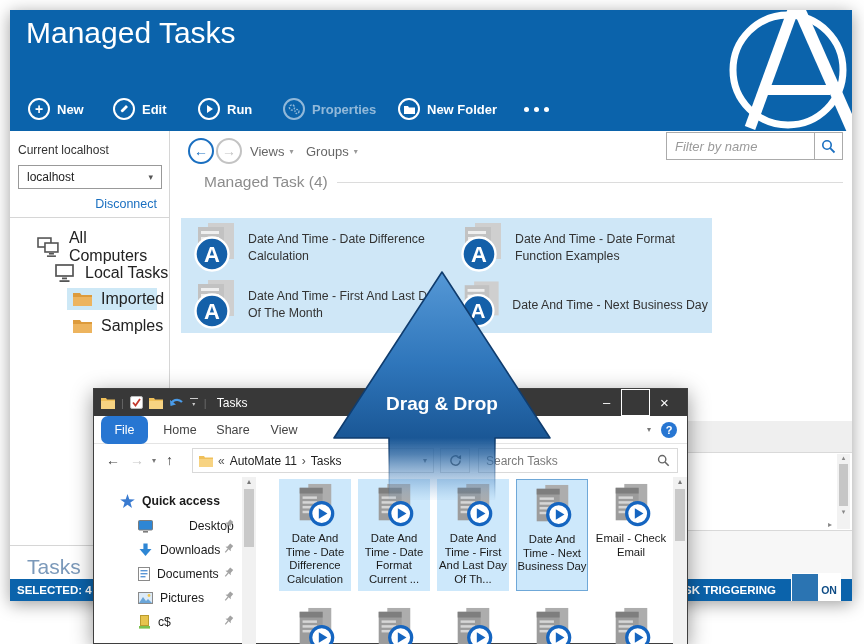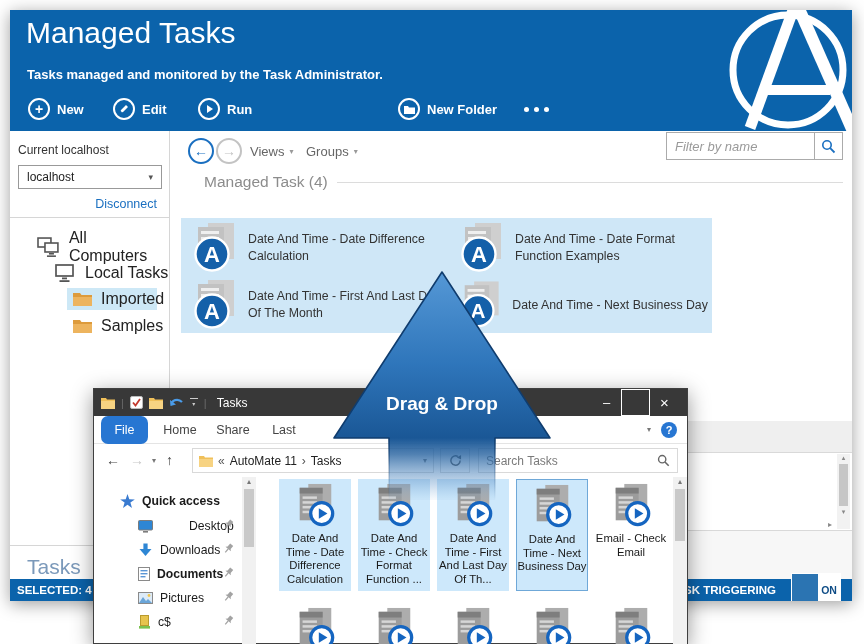--- a/index.html
+++ b/index.html
@@ -128,21 +128,20 @@
 </style>
 </head>
 <body>
 
 <div class="screen">
 
   <div class="app">
 
     <div class="app-header">
       <div class="app-title">Managed Tasks</div>
-      <div class="app-subtitle">Tasks managed and monitored by the Task Administrator.</div>
 
       <div class="tb-btn" style="left:18px;">
         <span class="tb-circle">
             <span>+</span>
           </span>
         <span>New</span>
       </div>
       <div class="tb-btn" style="left:103px;">
         <span class="tb-circle">
           <svg width="12" height="12" viewBox="0 0 12 12">
@@ -151,20 +150,29 @@
         </span>
         <span>Edit</span>
       </div>
       <div class="tb-btn" style="left:188px;">
         <span class="tb-circle">
           <svg width="12" height="12" viewBox="0 0 12 12">
               <path d="M4 2 L4 10 L10 6 Z" fill="#fff"></path>
             </svg>
         </span>
         <span>Run</span>
+      </div>
+      <div class="tb-btn tb-disabled" style="left:273px;">
+        <span class="tb-circle">
+          <svg width="14" height="14" viewBox="0 0 14 14">
+            <circle cx="5" cy="5.5" r="2.6" fill="none" stroke="#fff" stroke-width="1.4" stroke-dasharray="2 1.2"></circle>
+            <circle cx="10" cy="9.5" r="2" fill="none" stroke="#fff" stroke-width="1.3" stroke-dasharray="1.6 1"></circle>
+          </svg>
+        </span>
+        <span>Properties</span>
       </div>
       <div class="tb-btn" style="left:388px;">
         <span class="tb-circle">
           <svg width="13" height="11" viewBox="0 0 13 11">
               <path d="M1 2 L5 2 L6 3.5 L12 3.5 L12 10 L1 10 Z" fill="#fff"></path>
             </svg>
         </span>
         <span>New Folder</span>
       </div>
       <div class="tb-btn" style="left:514px;">
@@ -366,21 +374,21 @@
             <span class="maxbox"></span>
           </span>
         <span style="font-size:15px;">×</span>
       </div>
     </div>
 
     <div class="eribbon">
       <div class="etab file" style="left:7px; width:47px;">File</div>
       <div class="etab" style="left:62px; width:48px;">Home</div>
       <div class="etab" style="left:116px; width:46px;">Share</div>
-      <div class="etab" style="left:168px; width:44px;">Last</div>
+      <div class="etab" style="left:168px; width:44px;">View</div>
       <span class="eribbon-caret">▾</span>
       <span class="ehelp">?</span>
     </div>
 
     <div class="eaddr">
       <span class="glyph" style="left:12px; color:#444;">←</span>
       <span class="glyph" style="left:36px; color:#c8c8c8;">→</span>
       <span class="glyph" style="left:58px; font-size:8px; top:12px; color:#777;">▾</span>
       <span class="glyph" style="left:72px; color:#444;">↑</span>
 
@@ -423,21 +431,21 @@
       </svg>
       <span>Desktop</span>
     </div>
     <div class="enav-item" style="left:44px; top:151px;">
       <svg width="15" height="14" viewBox="0 0 15 14">
         <rect x="5.4" y="0.5" width="4.2" height="6" fill="#2e86d4"></rect>
         <path d="M1.5 6 L13.5 6 L7.5 13 Z" fill="#2e86d4"></path>
       </svg>
       <span>Downloads</span>
     </div>
-    <div class="enav-item" style="left:44px; top:175px;font-weight:bold;">
+    <div class="enav-item" style="left:44px; top:175px;">
       <svg width="12" height="14" viewBox="0 0 12 14">
         <rect x="0.5" y="0.5" width="11" height="13" fill="#fff" stroke="#8a8a8a"></rect>
         <rect x="2.5" y="3" width="7" height="1.4" fill="#5a96d6"></rect>
           <rect x="2.5" y="6" width="7" height="1.4" fill="#5a96d6"></rect>
         <rect x="2.5" y="9" width="5" height="1.4" fill="#5a96d6"></rect>
       </svg>
       <span>Documents</span>
     </div>
     <div class="enav-item" style="left:44px; top:199px;">
       <svg width="15" height="12" viewBox="0 0 15 12">
@@ -510,21 +518,21 @@
         <rect x="16" y="1" width="24" height="32" fill="#adadad"></rect>
         <rect x="7" y="5" width="24" height="34" fill="#9c9c9c"></rect>
           <rect x="7" y="5" width="24" height="6" fill="#7e7e7e"></rect>
         <rect x="10" y="14" width="15" height="2.6" fill="#d6d6d6"></rect>
           <rect x="10" y="19" width="15" height="2.6" fill="#d6d6d6"></rect>
         <rect x="10" y="24" width="15" height="2.6" fill="#d6d6d6"></rect>
           <rect x="10" y="29" width="10" height="2.6" fill="#d6d6d6"></rect>
         <circle cx="30" cy="32" r="11.5" fill="#fff" stroke="#1565c0" stroke-width="3.4"></circle>
         <path d="M27 26.5 L27 37.5 L36 32 Z" fill="#1565c0"></path>
       </svg>
-      <div class="lbl">Date And Time - Check Format Function ...</div>
+      <div class="lbl">Date And Time - Date Format Current ...</div>
     </div>
     <div class="tile sel" style="left:343px;">
       <svg width="44" height="44" viewBox="0 0 46 46">
         <rect x="16" y="1" width="24" height="32" fill="#adadad"></rect>
         <rect x="7" y="5" width="24" height="34" fill="#9c9c9c"></rect>
           <rect x="7" y="5" width="24" height="6" fill="#7e7e7e"></rect>
         <rect x="10" y="14" width="15" height="2.6" fill="#d6d6d6"></rect>
           <rect x="10" y="19" width="15" height="2.6" fill="#d6d6d6"></rect>
         <rect x="10" y="24" width="15" height="2.6" fill="#d6d6d6"></rect>
           <rect x="10" y="29" width="10" height="2.6" fill="#d6d6d6"></rect>

